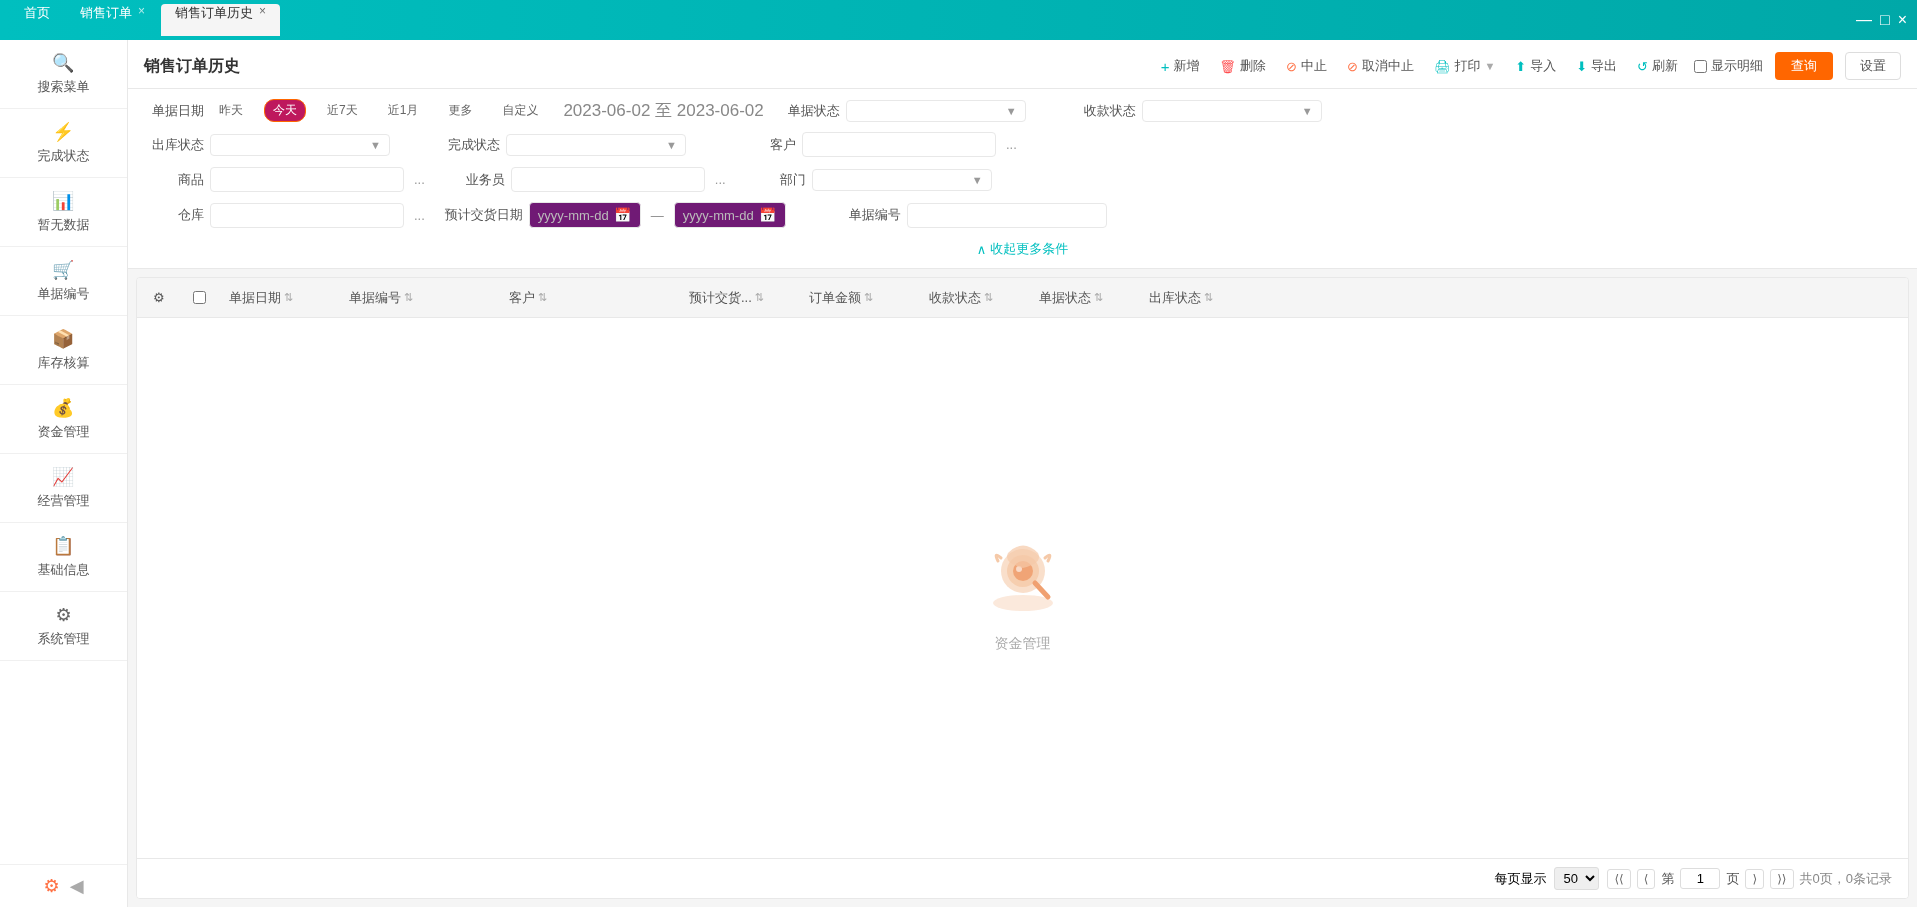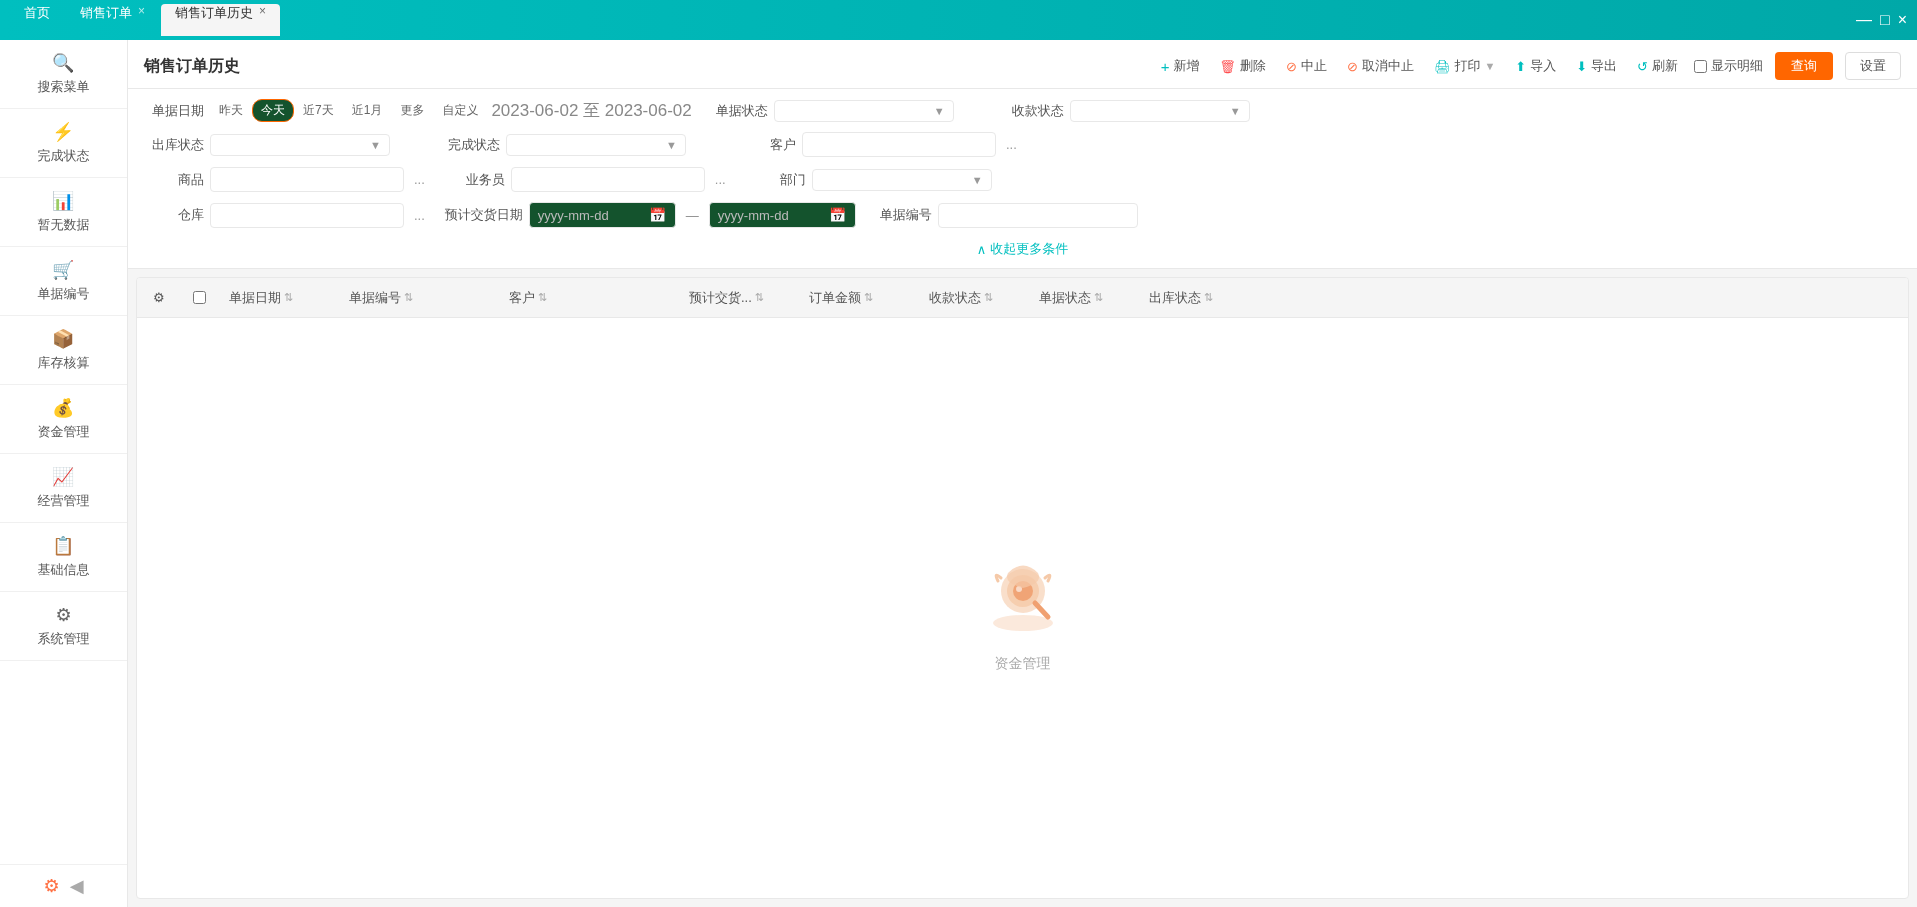--- a/index.html
+++ b/index.html
@@ -171,33 +171,33 @@
     .filter-item.wide { min-width: 380px; }
     .filter-label {
       color: #555;
       white-space: nowrap;
       min-width: 60px;
       text-align: right;
     }
     .filter-date-group {
       display: flex;
       align-items: center;
-      gap: 0;
+      gap: 12px;
       flex-wrap: wrap;
     }
     .date-chip {
       padding: 2px 8px;
       border-radius: 10px;
       cursor: pointer;
       font-size: 12px;
       color: #666;
       border: 1px solid transparent;
     }
     .date-chip.active {
-      background: #14532d;
+      background: #be185d;
       color: white;
       border-color: #ff6600;
     }
     .date-range {
       font-size: 17px;
       color: #888;
       margin-left: 4px;
     }
     .filter-select {
       display: flex;
@@ -223,22 +223,22 @@
     }
     .filter-dots {
       color: #999;
       cursor: pointer;
       padding: 2px 4px;
     }
     .filter-date-input {
       border: 1px solid #e8e8e8;
       border-radius: 4px;
       padding: 4px 8px;
-      background: #14532d;
-      width: 147px;
+      background: #701a75;
+      width: 112px;
       color: #bbb;
       display: flex;
       align-items: center;
       justify-content: space-between;
       cursor: pointer;
       font-size: 12px;
     }
     .filter-date-input .cal-icon { color: #ff7043; font-size: 14px; }
     .date-range-sep { color: #888; padding: 0 4px; }
     .collapse-row {
@@ -629,16 +629,32 @@
           <line x1="62" y1="60" x2="75" y2="74" stroke="#f0a070" stroke-width="5" stroke-linecap="round"></line>
           <circle cx="46" cy="46" r="3" fill="white" opacity="0.6"></circle>
 
           <path d="M35 30 Q50 15 65 30 Q70 40 50 45 Q30 40 35 30Z" fill="#f5c9a8" opacity="0.7"></path>
           <path d="M28 35 Q20 28 25 38" stroke="#f5c9a8" stroke-width="3" fill="none" stroke-linecap="round"></path>
           <path d="M72 35 Q80 28 75 38" stroke="#f5c9a8" stroke-width="3" fill="none" stroke-linecap="round"></path>
         </svg>
         <div class="empty-text">资金管理</div>
       </div>
 
+      <div class="table-footer">
+        <span>每页显示</span>
+        <select class="page-size-select">
+          <option>50</option>
+        </select>
+        <div class="pagination">
+          <button class="pag-btn">⟨⟨</button>
+          <button class="pag-btn">⟨</button>
+          <span>第</span>
+          <input class="page-input" value="1" style="">
+          <span>页</span>
+          <button class="pag-btn">⟩</button>
+          <button class="pag-btn">⟩⟩</button>
+          <span class="total-info">共0页，0条记录</span>
+        </div>
+      </div>
     </div>
 
   </div>
 </div>
 
 </body></html>

